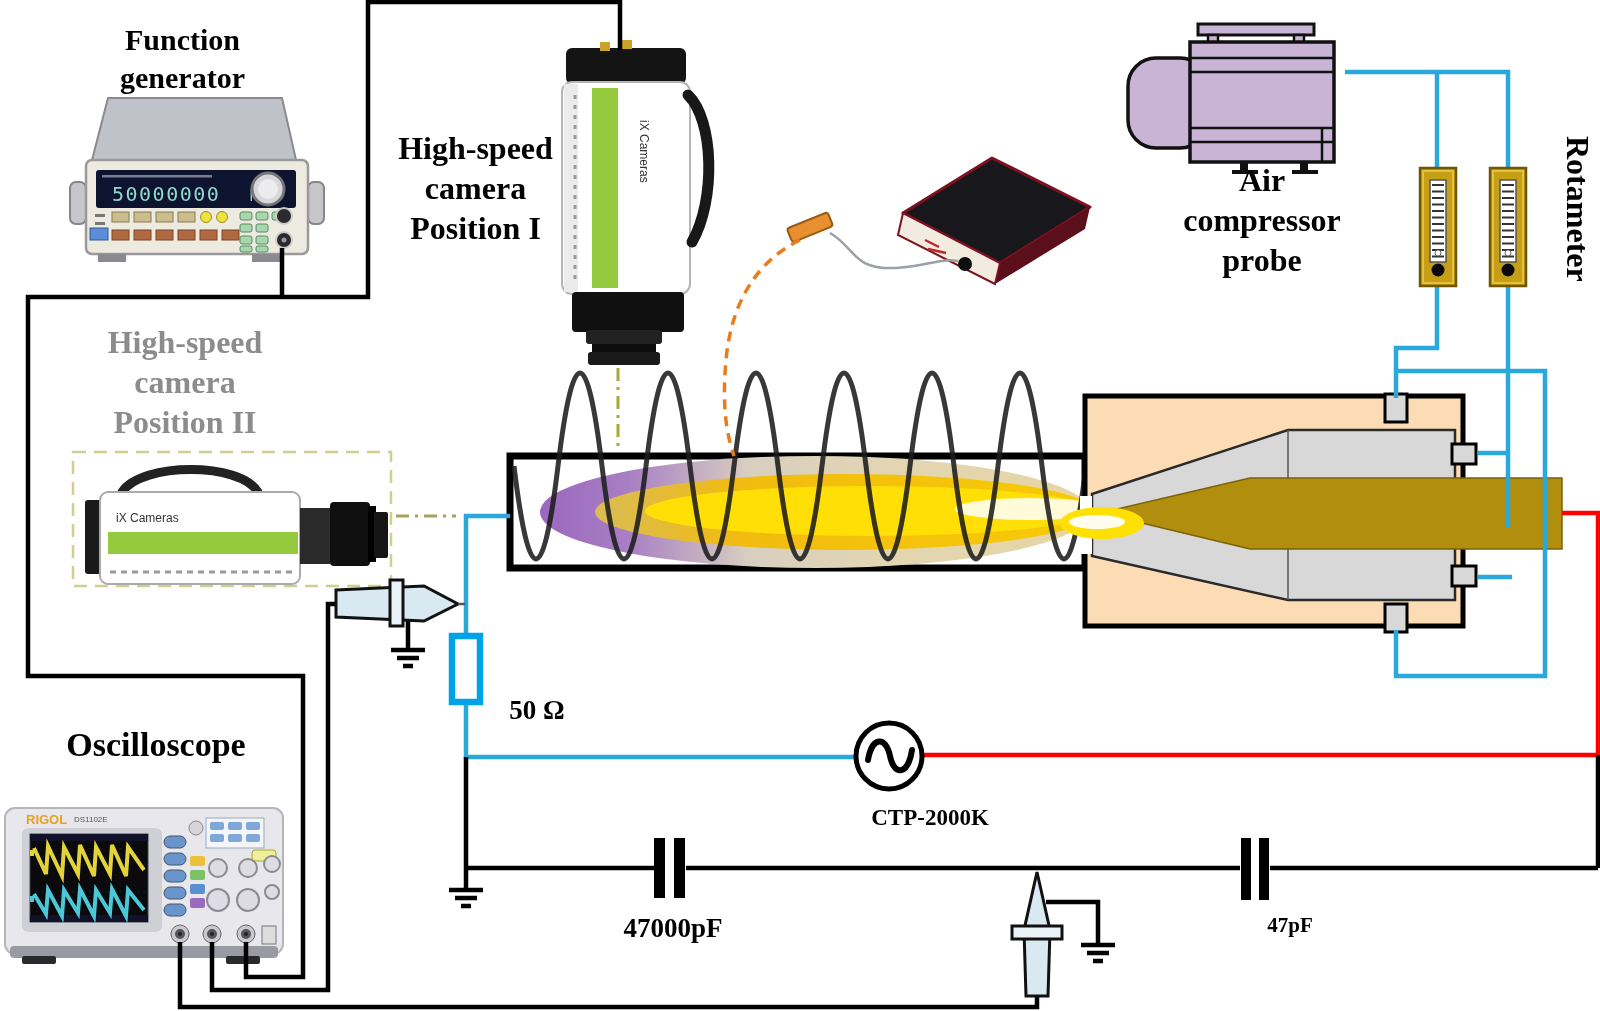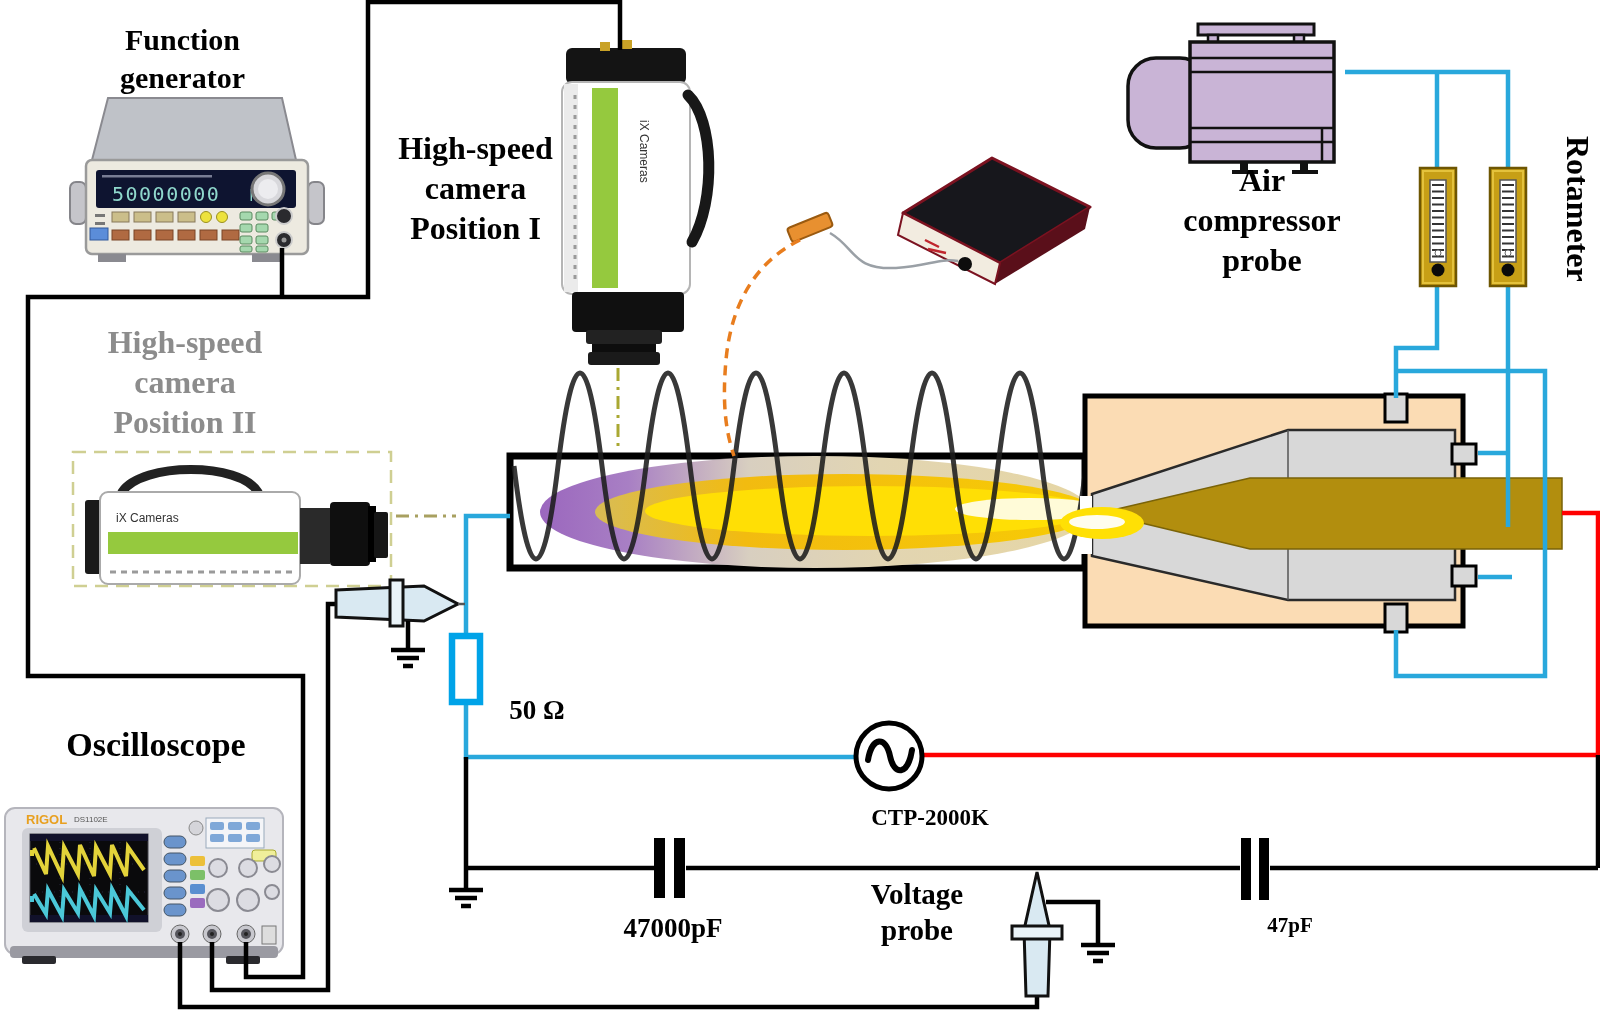--- a/index.html
+++ b/index.html
@@ -312,17 +312,15 @@
 camera
 Position II</div>
 <div class="lbl" style="left:1162px;top:160px;width:200px;font-size:32px;">Air
 compressor
 probe</div>
 <div class="lbl rot90" style="left:1598px;top:136px;font-size:32px;">Rotameter</div>
 <div class="lbl" style="left:56px;top:724px;width:200px;font-size:34px;">Oscilloscope</div>
 <div class="lbl" style="left:492px;top:650px;width:90px;font-size:27px;margin-top:44px;">50 Ω</div>
 <div class="lbl" style="left:820px;top:788px;width:220px;font-size:23px;margin-top:16px;">CTP-2000K</div>
 <div class="lbl" style="left:608px;top:912px;width:130px;font-size:27px;text-align:center;">47000pF</div>
-<div class="lbl" style="left:852px;top:876px;width:130px;font-size:29px;">Voltage
-probe</div>
 <div class="lbl" style="left:1235px;top:912px;width:110px;font-size:21px;">47pF</div>
 
 </div>
 
 </body></html>

